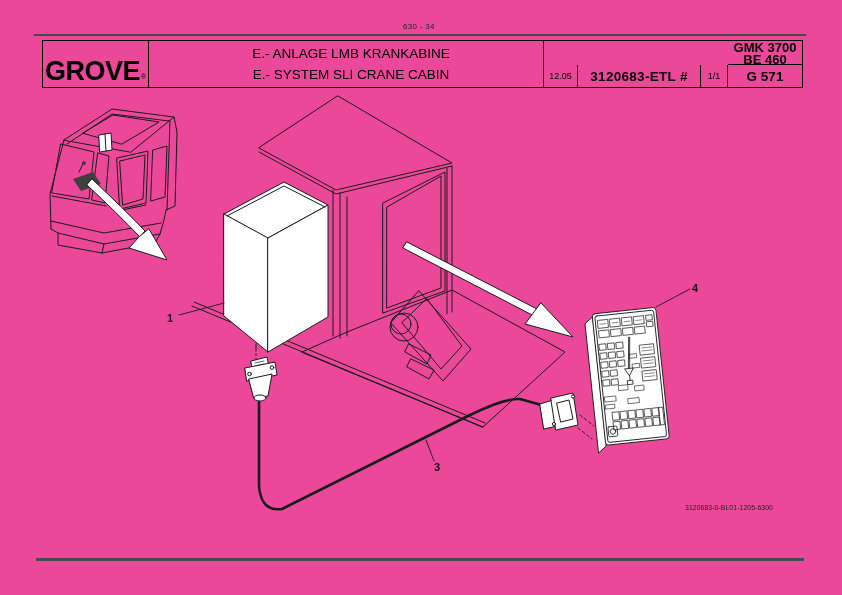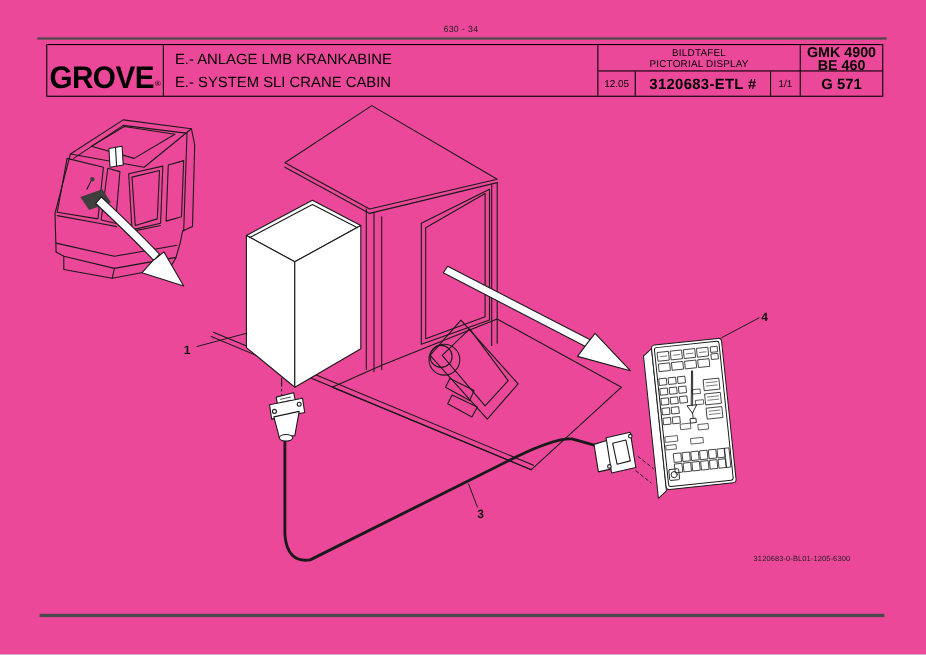--- a/index.html
+++ b/index.html
@@ -18,21 +18,21 @@
     position:absolute;left:42px;top:40px;width:759px;height:46px;
     border:1.5px solid #000;box-sizing:content-box;
   }
   .cell{position:absolute;box-sizing:border-box;}
   .logo-cell{left:0;top:0;width:106px;height:100%;border-right:1.5px solid #000;
     display:flex;align-items:flex-end;justify-content:center;}
   .brand{font-weight:900;font-size:27px;letter-spacing:-.5px;color:#000;transform:scaleY(1.05);}
   .mark{font-size:7px;color:#000;align-self:flex-end;margin:0 0 7px 1px;}
   .title-cell{left:106px;top:0;width:395px;height:100%;border-right:1.5px solid #000;
     display:flex;flex-direction:column;justify-content:center;gap:6px;padding-left:10px;
-    font-size:13.5px;color:#000;}
+    font-size:13.5px;color:#000;align-items:center;}
   .caption-cell{left:501px;top:0;width:184px;height:24px;border-right:1.5px solid #000;
     border-bottom:1.2px solid #000;text-align:center;font-size:9px;line-height:10px;
     padding-top:2px;letter-spacing:.2px;color:#000;}
   .model-cell{left:685px;top:0;width:74px;height:24px;border-bottom:1.2px solid #000;
     text-align:center;font-weight:bold;font-size:13px;line-height:11.5px;padding-top:1px;color:#000;}
   .date-cell{left:501px;top:24px;width:34px;height:22px;border-right:1.2px solid #000;
     display:flex;align-items:center;justify-content:center;font-size:9px;color:#000;}
   .number-cell{left:535px;top:24px;width:123px;height:22px;border-right:1.2px solid #000;
     display:flex;align-items:center;justify-content:center;font-weight:bold;font-size:13.5px;
     letter-spacing:.3px;color:#000;}
@@ -54,26 +54,22 @@
 
   <div class="titleblock">
     <div class="cell logo-cell">
       <span class="brand">GROVE</span>
         <span class="mark">®</span>
     </div>
     <div class="cell title-cell">
       <div>E.- ANLAGE LMB KRANKABINE</div>
       <div>E.- SYSTEM SLI CRANE CABIN</div>
     </div>
-    <div class="cell caption-cell">
-      <div>BILDTAFEL</div>
-      <div>PICTORIAL DISPLAY</div>
-    </div>
     <div class="cell model-cell">
-      <div>GMK 4900</div>
+      <div>GMK 3700</div>
       <div>BE 460</div>
     </div>
     <div class="cell date-cell">12.05</div>
     <div class="cell number-cell">3120683-ETL #</div>
     <div class="cell sheet-cell">1/1</div>
     <div class="cell section-cell">G 571</div>
   </div>
 
   <svg class="diagram" width="842" height="595" viewBox="0 0 842 595" stroke="#1a1a1a" fill="none" stroke-width="1" stroke-linejoin="round" stroke-linecap="round">
 

